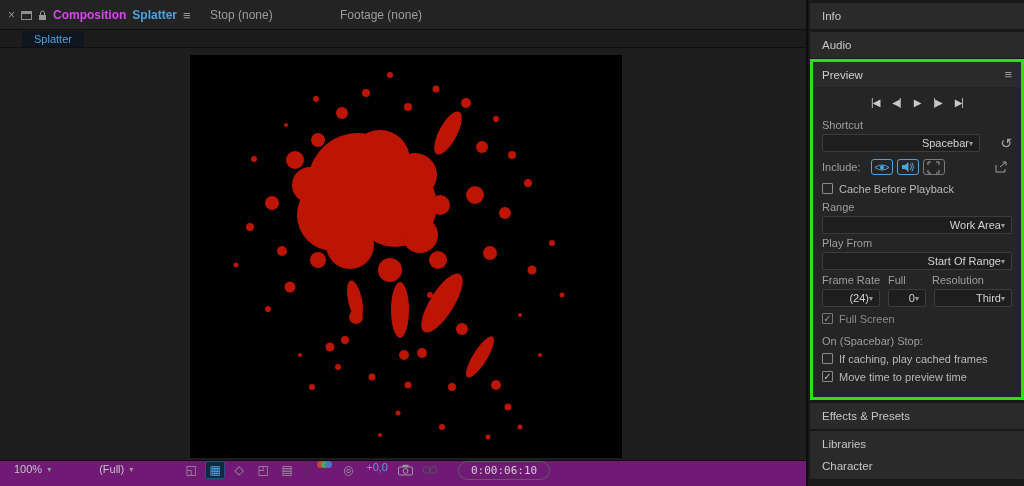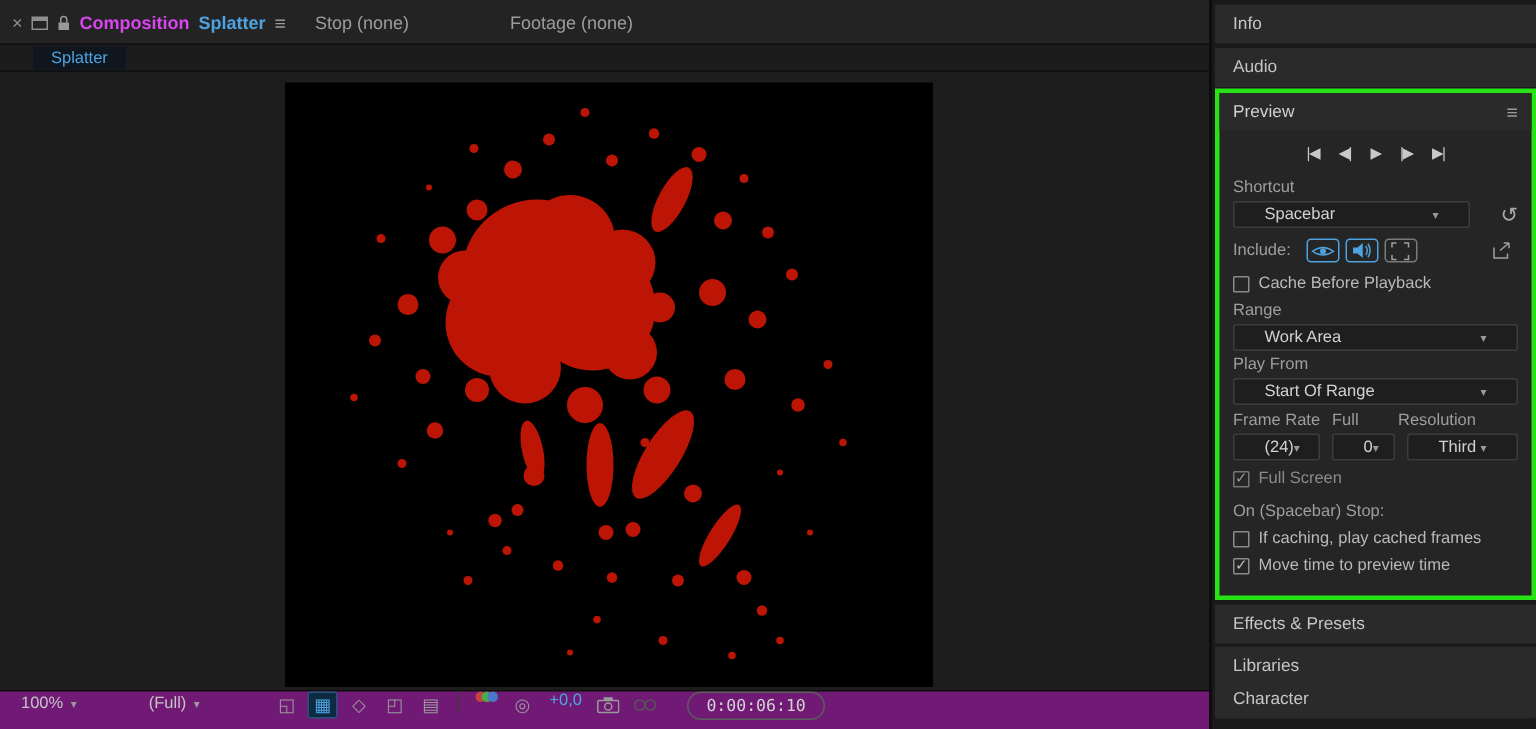--- a/index.html
+++ b/index.html
@@ -49,31 +49,31 @@
   .phead.info{top:3px}.phead.audio{top:32px}
   .phead.effects{top:403px}.phead.libraries{top:431px}.phead.character{top:453px;height:26px}
 
   
   .preview{position:absolute;left:2px;top:59px;width:214px;height:341px;border:3px solid var(--highlight-green);background:#252525;display:flex;flex-direction:column}
   .preview-head{height:25px;background:#2a2a2a;display:flex;align-items:center;justify-content:space-between;padding:0 9px;color:#d0d0d0;font-size:11.5px;flex:0 0 auto}
   .preview-body{flex:1;padding:6px 9px 4px 9px;display:flex;flex-direction:column}
   .transport{display:flex;justify-content:center;gap:13px;margin:4px 0 8px 0}
   .tbtn{color:#c9c9c9;font-size:10px;letter-spacing:-1px;cursor:default}
   .lbl{color:#9e9e9e;margin:3px 0 3px 0}
-  .dd{height:18px;background:#1e1e1e;border:1px solid #3c3c3c;border-radius:2px;display:flex;align-items:center;justify-content:space-between;padding:0 20px;color:#d2d2d2;cursor:default}
+  .dd{height:18px;background:#1e1e1e;border:1px solid #3c3c3c;border-radius:2px;display:flex;align-items:center;justify-content:flex-end;padding:0 6px;color:#d2d2d2;cursor:default}
   .dd .chev{font-size:8px;color:#9a9a9a}
   .shortcut-row{display:flex;align-items:center;gap:8px;margin-bottom:5px}
   .shortcut-row .dd{width:158px}
   .reset{color:#a8a8a8;font-size:14px;margin-left:auto}
   .include-row{display:flex;align-items:center;gap:4px;margin:2px 0 5px 0}
   .include-lbl{color:#9e9e9e;margin-right:6px}
   .incbtn{width:22px;height:16px;border:1px solid var(--accent-blue);border-radius:3px;display:flex;align-items:center;justify-content:center}
   .incbtn.gray{border-color:#7a7a7a}
   .incbtn.plain{border-color:transparent;margin-left:auto}
-  .cb-row{display:flex;align-items:flex-end;gap:6px;margin:3px 0}
+  .cb-row{display:flex;align-items:flex-start;gap:6px;margin:3px 0}
   .cb{width:11px;height:11px;border:1px solid #8a8a8a;border-radius:1px;background:transparent;display:flex;align-items:center;justify-content:center;font-size:10px;color:#c0c0c0;line-height:1}
   .cb.checked-dim{color:#9a9a9a;border-color:#777}
   .cb-lbl{color:#b9b9b9}
   .cb-lbl.dim{color:#8a8a8a}
   .fr-labels{display:flex;margin-top:4px}
   .fr-labels span{color:#9e9e9e}
   .fr-l1{width:66px}.fr-l2{width:44px}.fr-l3{flex:1}
   .fr-dds{display:flex;gap:8px;margin:3px 0 3px 0}
   .dd.fr{width:58px}.dd.skip{width:38px}.dd.res{flex:1}
   .onstop{margin-top:7px}

